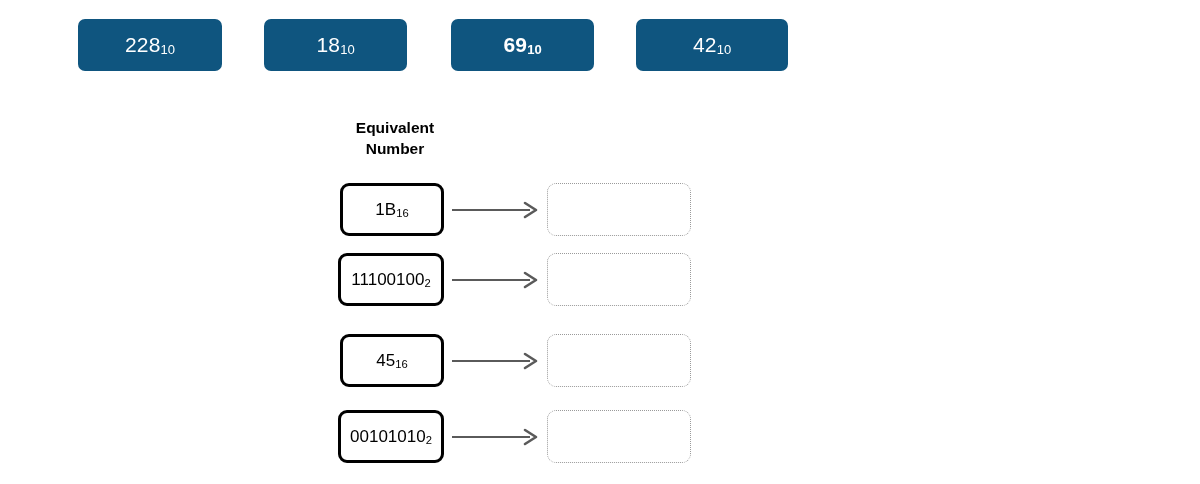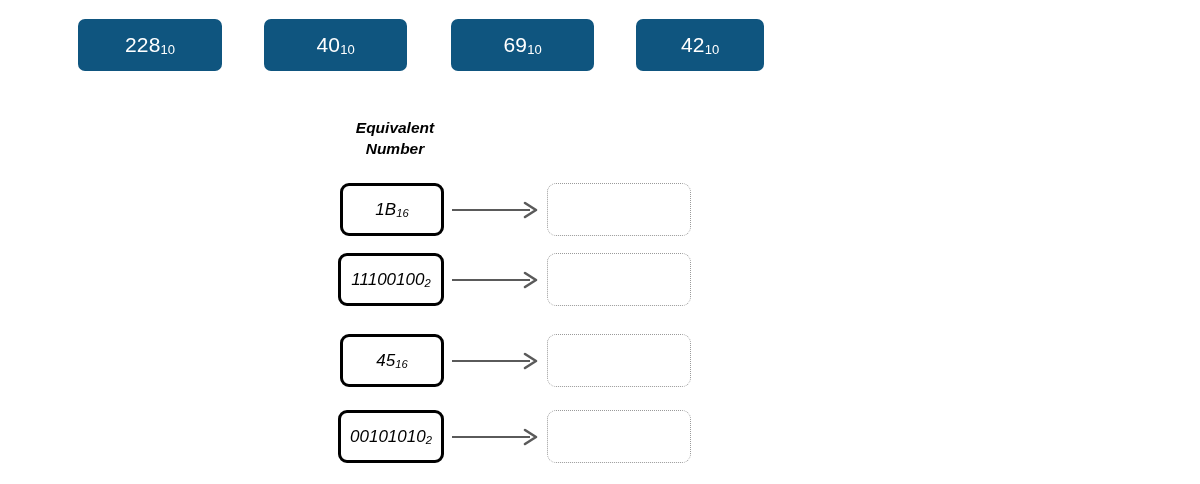--- a/index.html
+++ b/index.html
@@ -42,31 +42,30 @@
   }
   .tile sub {
     font-size: 0.62em;
     vertical-align: baseline;
     position: relative;
     bottom: -0.32em;
     letter-spacing: 0;
   }
   .tile-0 { left: 78px;  width: 144px; }
   .tile-1 { left: 264px; width: 143px; }
-  .tile-2 { left: 451px; width: 143px; }
-  .tile-3 { left: 636px; width: 128px; }
+  .tile-2 { left: 451px; width: 143px; font-weight: bold; }
+  .tile-3 { left: 636px; width: 152px; }
 
   
   #match-area {
     position: absolute;
     left: 0;
     top: 0;
     width: 1200px;
     height: 484px;
-    font-style: italic;
   }
 
   .col-header {
     position: absolute;
     font-size: 15.5px;
     font-weight: bold;
     color: #000000;
     text-align: center;
     line-height: 1.35;
   }
@@ -147,21 +146,21 @@
 <body>
 
 <div id="tile-tray">
 
   <div class="tile tile-0">
     <span>228</span>
       <sub>10</sub>
   </div>
 
   <div class="tile tile-1">
-    <span>40</span>
+    <span>18</span>
       <sub>10</sub>
   </div>
 
   <div class="tile tile-2">
     <span>69</span>
       <sub>10</sub>
   </div>
 
   <div class="tile tile-3">
     <span>42</span>

